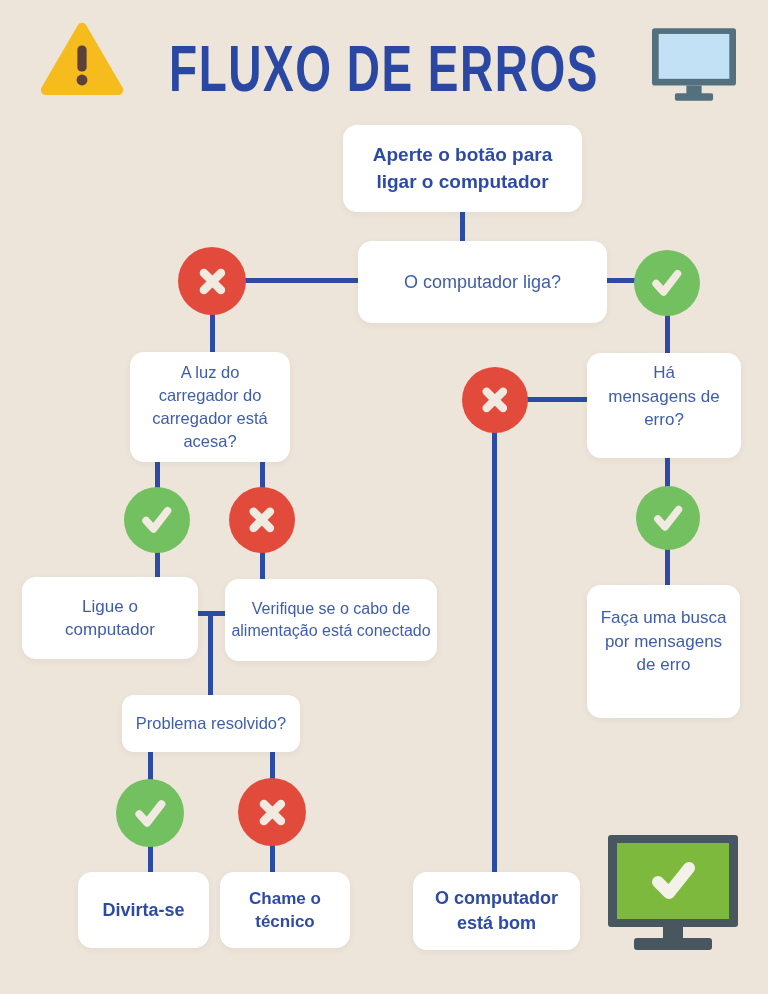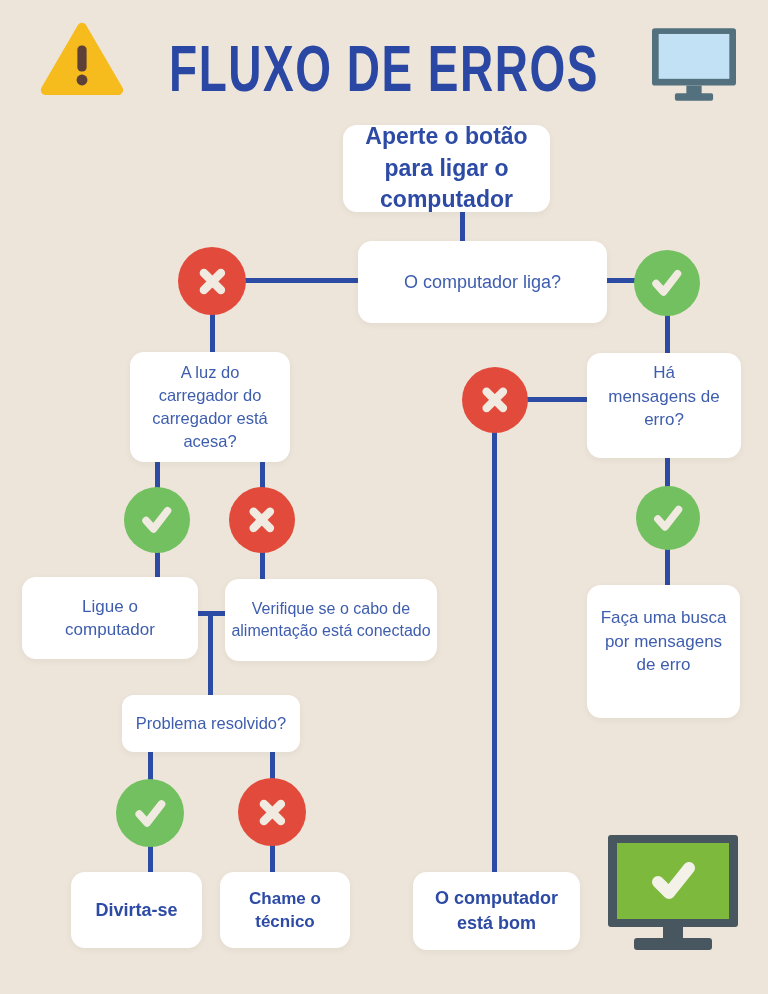--- a/index.html
+++ b/index.html
@@ -110,33 +110,33 @@
     <svg viewBox="0 0 24 24">
         <path d="M5.5 12.5 L10 17.5 L18.5 6.5" fill="none" style="stroke:var(--glyph)" stroke-width="4.6" stroke-linecap="round" stroke-linejoin="round"></path>
       </svg>
   </div>
   <div class="badge red" style="left:238px;top:778px;width:68px;height:68px">
     <svg viewBox="0 0 24 24">
         <path d="M7 7 L17 17 M17 7 L7 17" fill="none" style="stroke:var(--glyph)" stroke-width="5" stroke-linecap="round"></path>
       </svg>
   </div>
 
-  <div class="node bold" style="left:343px;top:125px;width:207px;height:87px;font-size:23px;padding:0 20px">Aperte o botão para ligar o computador</div>
+  <div class="node bold" style="left:343px;top:125px;width:239px;height:87px;font-size:19px;padding:0 20px">Aperte o botão para ligar o computador</div>
 
   <div class="node" style="left:358px;top:241px;width:249px;height:82px;font-size:18px;padding:0 10px">O computador liga?</div>
 
   <div class="node" style="left:130px;top:352px;width:160px;height:110px;font-size:16.5px;padding:0 10px">A luz do carregador do carregador está acesa?</div>
 
   <div class="node" style="left:22px;top:577px;width:176px;height:82px;font-size:17px;padding:12px 20px">Ligue o computador</div>
 
   <div class="node" style="left:225px;top:579px;width:212px;height:82px;font-size:16px;padding:0 6px">Verifique se o cabo de alimentação está conectado</div>
 
   <div class="node" style="left:122px;top:695px;width:178px;height:57px;font-size:16.5px;padding:0 6px;border-radius:12px">Problema resolvido?</div>
 
-  <div class="node bold" style="left:71px;top:872px;width:131px;height:76px;font-size:18px;padding:0 8px">Divirta-se</div>
+  <div class="node bold" style="left:78px;top:872px;width:131px;height:76px;font-size:18px;padding:0 8px">Divirta-se</div>
 
   <div class="node bold" style="left:220px;top:872px;width:130px;height:76px;font-size:17px;padding:0 12px">Chame o técnico</div>
 
   <div class="node" style="left:587px;top:353px;width:154px;height:105px;font-size:17px;padding:0 20px 18px">Há mensagens de erro?</div>
 
   <div class="node" style="left:587px;top:585px;width:153px;height:133px;font-size:17px;padding:0 12px 20px">Faça uma busca por mensagens de erro</div>
 
   <div class="node bold" style="left:413px;top:872px;width:167px;height:78px;font-size:18px;padding:0 10px">O computador está bom</div>
 
   <svg class="hicon" style="left:608px;top:835px" width="130" height="115" viewBox="0 0 130 115">

